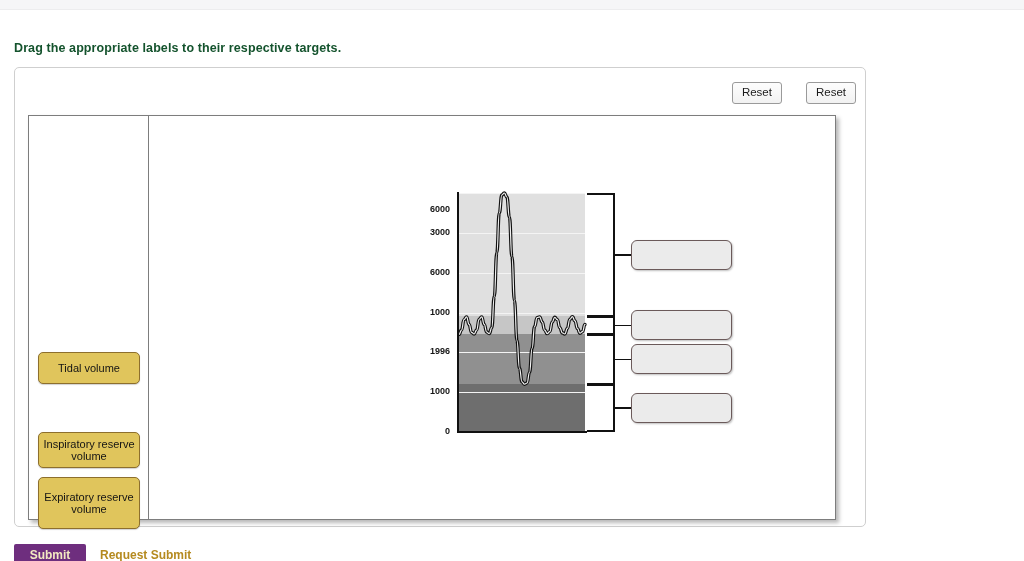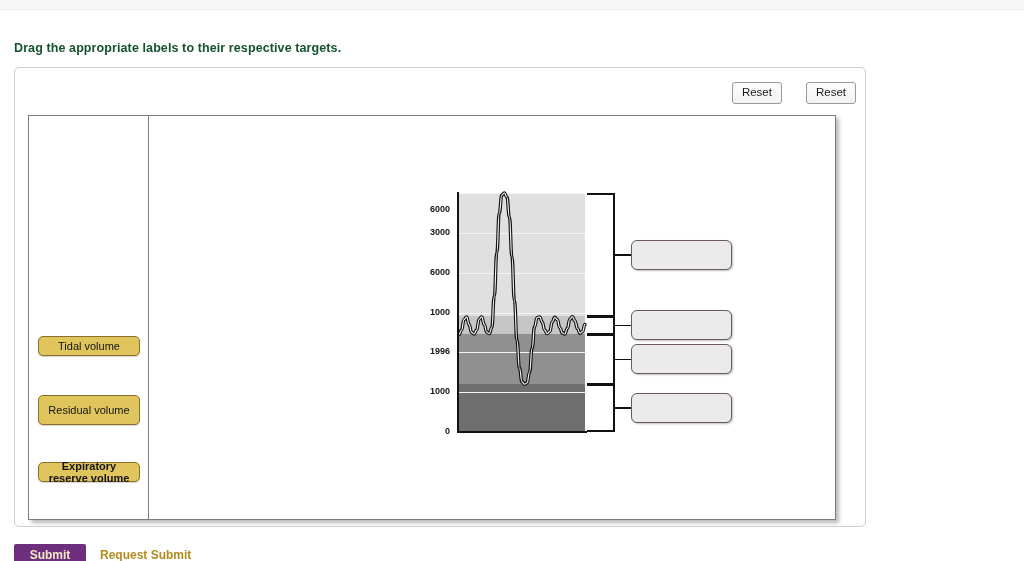--- a/index.html
+++ b/index.html
@@ -158,27 +158,27 @@
 
     <div class="toolbar">
       <div class="tbtn">Reset</div>
       <div class="tbtn">Reset</div>
     </div>
 
     <div class="stage">
       <div class="stage-divider"></div>
 
       <div class="bank" id="bank">
-          <div class="tile" style="top: 220px; height: 20px;">
+          <div class="tile" style="top: 236px; height: 32px;">
             <span>Tidal volume</span>
           </div>
-          <div class="tile" style="top: 279px; height: 30px;">
-            <span>Residual volume</span>
-          </div>
-          <div class="tile" style="top: 346px; height: 20px; font-weight: bold;">
+          <div class="tile" style="top: 316px; height: 36px;">
+            <span>Inspiratory reserve volume</span>
+          </div>
+          <div class="tile" style="top: 361px; height: 52px;">
             <span>Expiratory reserve volume</span>
           </div>
         </div>
 
       <div class="figure">
 
         <div class="ylabel">Milliliters (ml)</div>
 
         <div id="yticks">
             <div class="ytick" style="left: 258px; top: 88px;">6000</div>

